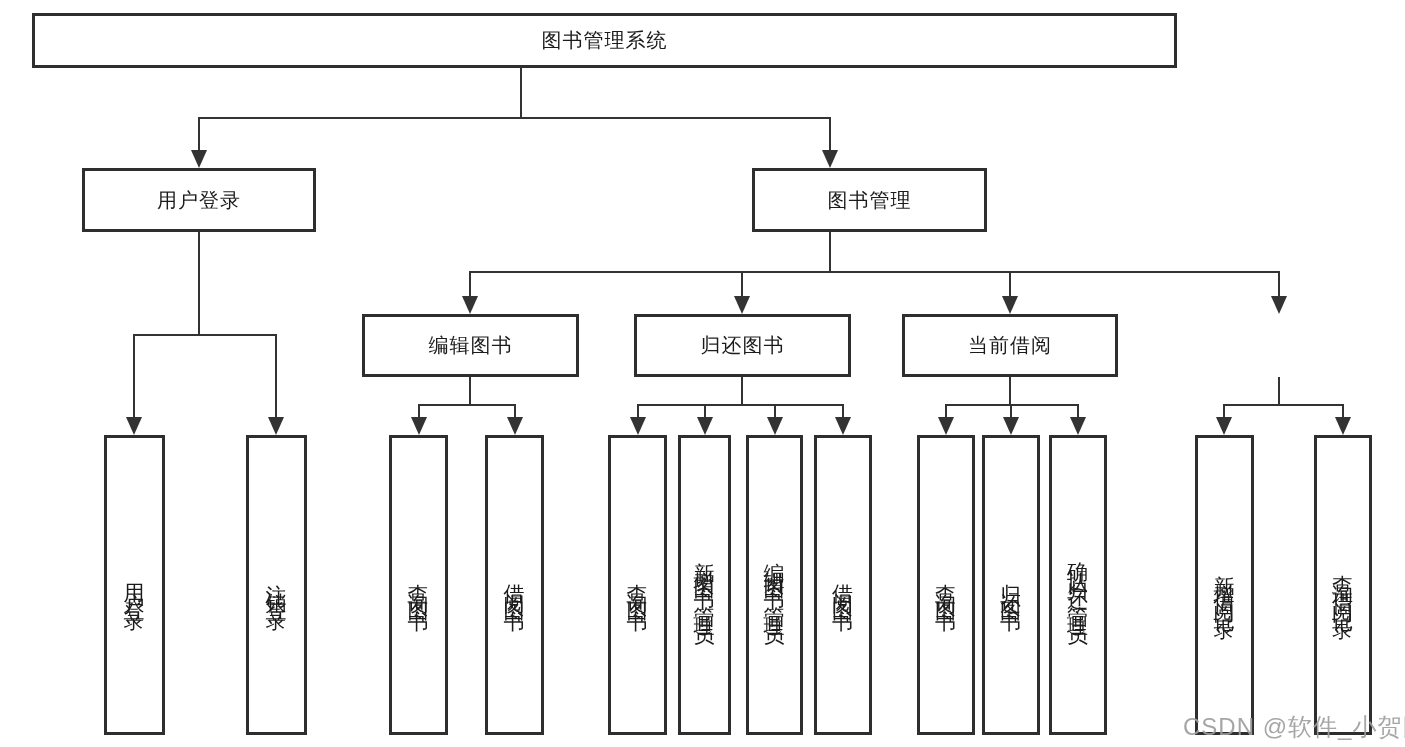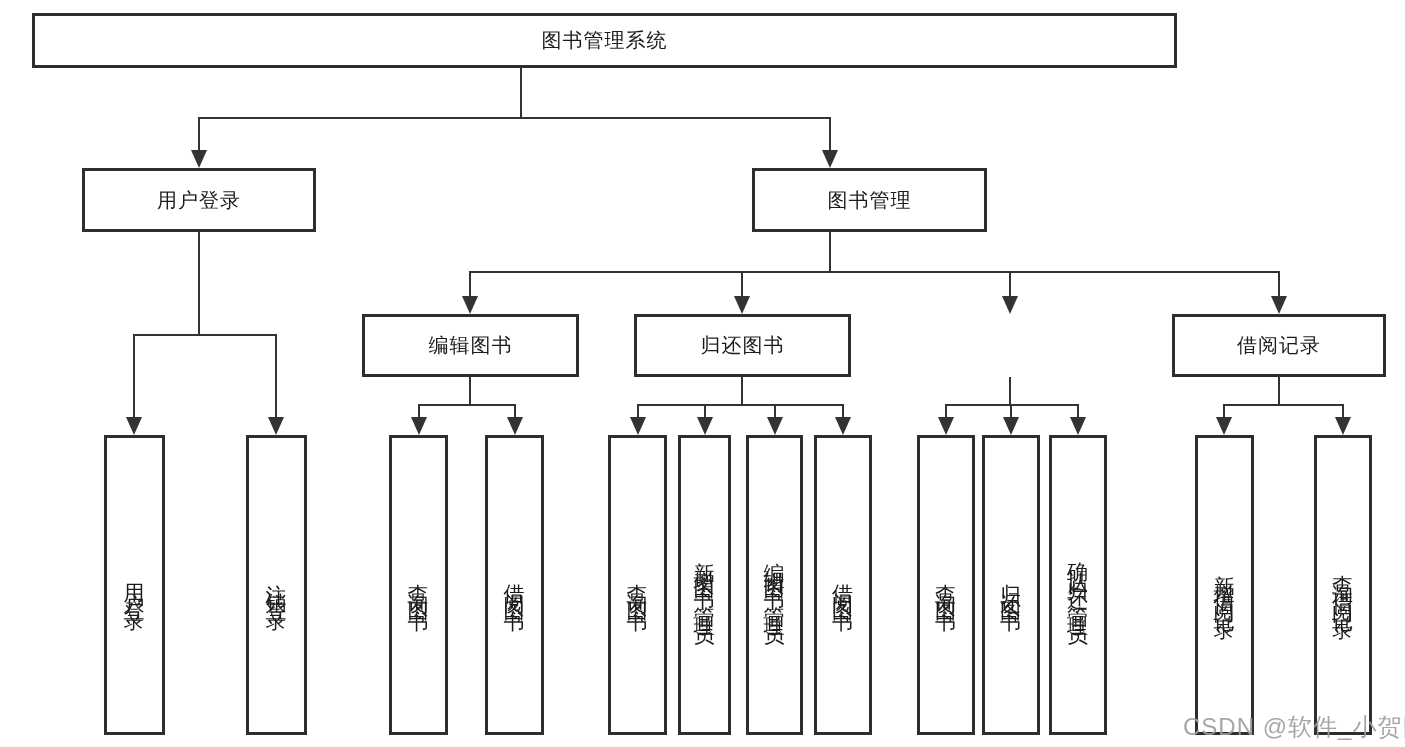--- a/index.html
+++ b/index.html
@@ -80,21 +80,21 @@
   <div class="line v" style="left:741px; top:271px; height:28px;"></div>
   <div class="line v" style="left:1009px; top:271px; height:28px;"></div>
   <div class="line v" style="left:1278px; top:271px; height:28px;"></div>
   <div class="arrow" style="left:462px; top:296px;"></div>
   <div class="arrow" style="left:734px; top:296px;"></div>
   <div class="arrow" style="left:1002px; top:296px;"></div>
   <div class="arrow" style="left:1271px; top:296px;"></div>
 
   <div class="box" style="left:362px; top:314px; width:217px; height:63px;">编辑图书</div>
   <div class="box" style="left:634px; top:314px; width:217px; height:63px;">归还图书</div>
-  <div class="box" style="left:1172px; top:314px; width:214px; height:63px;">借阅记录</div>
+  <div class="box" style="left:902px; top:314px; width:216px; height:63px;">当前借阅</div>
 
   <div class="line v" style="left:469px; top:377px; height:29px;"></div>
   <div class="line h" style="left:418px; top:404px; width:98px;"></div>
   <div class="line v" style="left:418px; top:404px; height:16px;"></div>
   <div class="line v" style="left:514px; top:404px; height:16px;"></div>
   <div class="arrow" style="left:411px; top:417px;"></div>
   <div class="arrow" style="left:507px; top:417px;"></div>
 
   <div class="line v" style="left:741px; top:377px; height:29px;"></div>
   <div class="line h" style="left:637px; top:404px; width:206px;"></div>

